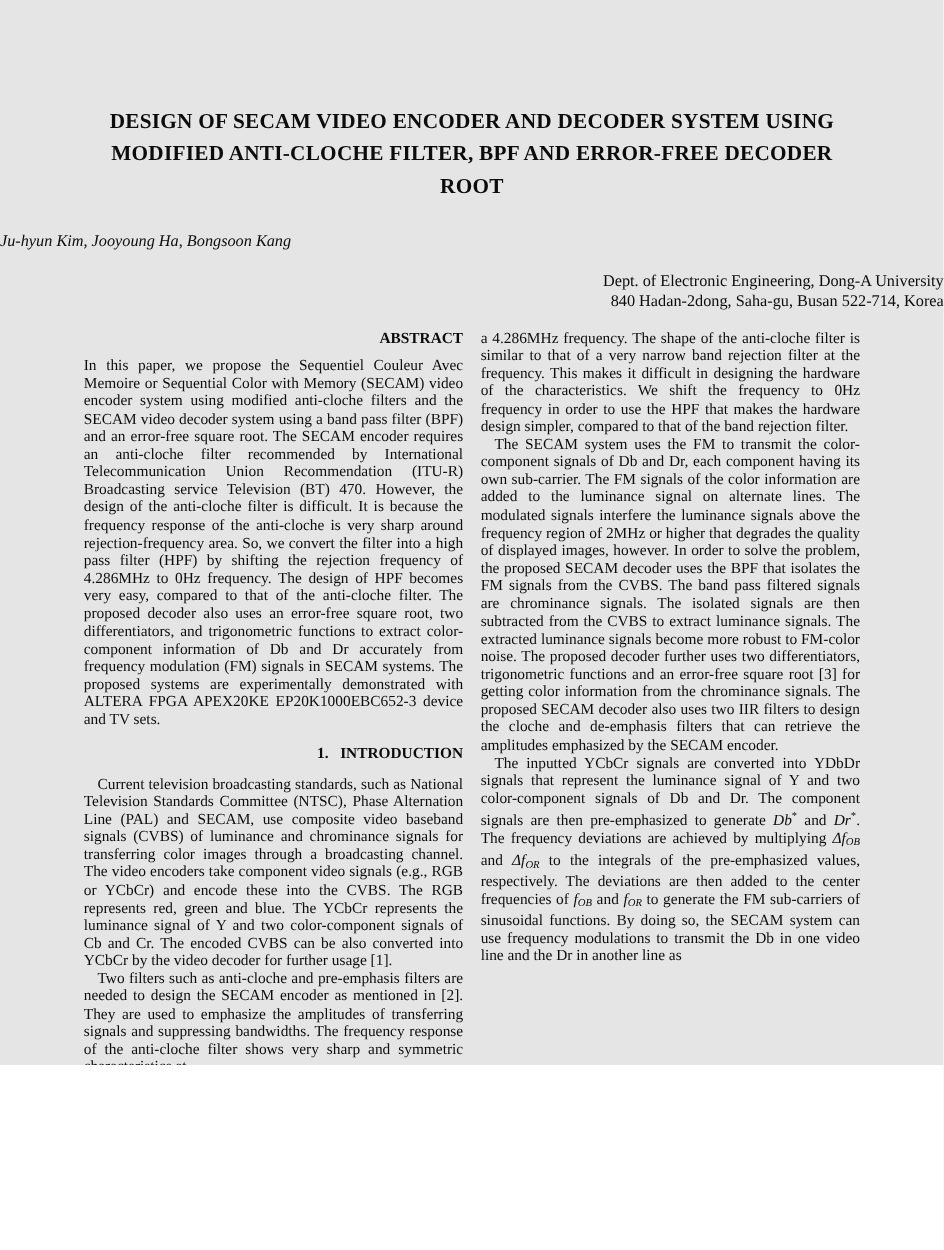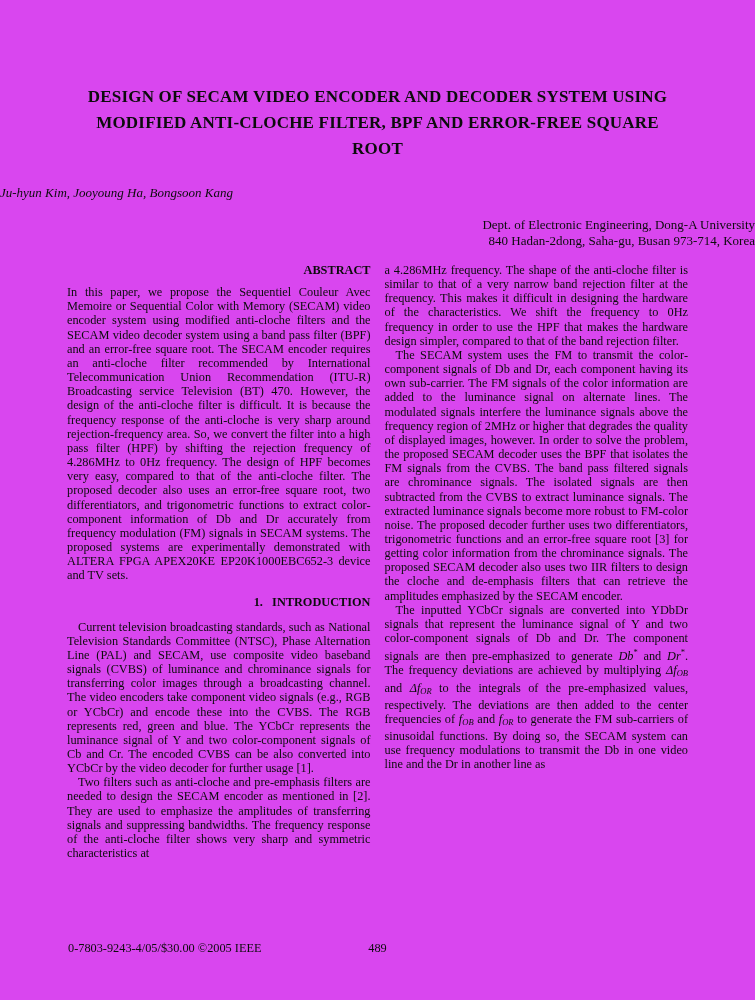--- a/index.html
+++ b/index.html
@@ -1,20 +1,20 @@
 <!DOCTYPE html>
 <html><head>
 <meta charset="utf-8">
 <title>Paper</title>
 <style>
   html,body { margin:0; padding:0; background:#ffffff; }
   .page {
     position:relative;
-    width:755px; height:1000px;
-    background:#d946ef;
+    width:755px; height:852px;
+    background:#e5e5e5;
     color:#0c0c0c;
     font-family:"Liberation Serif","DejaVu Serif",serif;
     overflow:hidden;
     margin:0 auto;
   }
   .title {
     margin:84px 60px 0;
     text-align:center;
     font-weight:bold;
     font-size:17px;
@@ -68,29 +68,29 @@
     text-align:left;
   }
 </style>
 </head>
 <body>
 
 <div class="page">
 
   <div class="title">
     <div>DESIGN OF SECAM VIDEO ENCODER AND DECODER SYSTEM USING</div>
-    <div>MODIFIED ANTI-CLOCHE FILTER, BPF AND ERROR-FREE SQUARE</div>
+    <div>MODIFIED ANTI-CLOCHE FILTER, BPF AND ERROR-FREE DECODER</div>
     <div>ROOT</div>
   </div>
 
   <div class="authors">Ju-hyun Kim, Jooyoung Ha, Bongsoon Kang</div>
 
   <div class="affiliation">
     <div>Dept. of Electronic Engineering, Dong-A University</div>
-    <div>840 Hadan-2dong, Saha-gu, Busan 973-714, Korea</div>
+    <div>840 Hadan-2dong, Saha-gu, Busan 522-714, Korea</div>
   </div>
 
   <div class="columns">
 
     <div class="col">
       <div class="col-heading first">ABSTRACT</div>
       <p>In this paper, we propose the Sequentiel Couleur Avec Memoire or Sequential Color with Memory (SECAM) video encoder system using modified anti-cloche filters and the SECAM video decoder system using a band pass filter (BPF) and an error-free square root. The SECAM encoder requires an anti-cloche filter recommended by International Telecommunication Union Recommendation (ITU-R) Broadcasting service Television (BT) 470. However, the design of the anti-cloche filter is difficult. It is because the frequency response of the anti-cloche is very sharp around rejection-frequency area. So, we convert the filter into a high pass filter (HPF) by shifting the rejection frequency of 4.286MHz to 0Hz frequency. The design of HPF becomes very easy, compared to that of the anti-cloche filter. The proposed decoder also uses an error-free square root, two differentiators, and trigonometric functions to extract color-component information of Db and Dr accurately from frequency modulation (FM) signals in SECAM systems. The proposed systems are experimentally demonstrated with ALTERA FPGA APEX20KE EP20K1000EBC652-3 device and TV sets.</p>
       <div class="col-heading">1.&nbsp;&nbsp;&nbsp;INTRODUCTION</div>
       <p class="indent">Current television broadcasting standards, such as National Television Standards Committee (NTSC), Phase Alternation Line (PAL) and SECAM, use composite video baseband signals (CVBS) of luminance and chrominance signals for transferring color images through a broadcasting channel. The video encoders take component video signals (e.g., RGB or YCbCr) and encode these into the CVBS. The RGB represents red, green and blue. The YCbCr represents the luminance signal of Y and two color-component signals of Cb and Cr. The encoded CVBS can be also converted into YCbCr by the video decoder for further usage [1].</p>
       <p class="indent">Two filters such as anti-cloche and pre-emphasis filters are needed to design the SECAM encoder as mentioned in [2]. They are used to emphasize the amplitudes of transferring signals and suppressing bandwidths. The frequency response of the anti-cloche filter shows very sharp and symmetric characteristics at</p>

